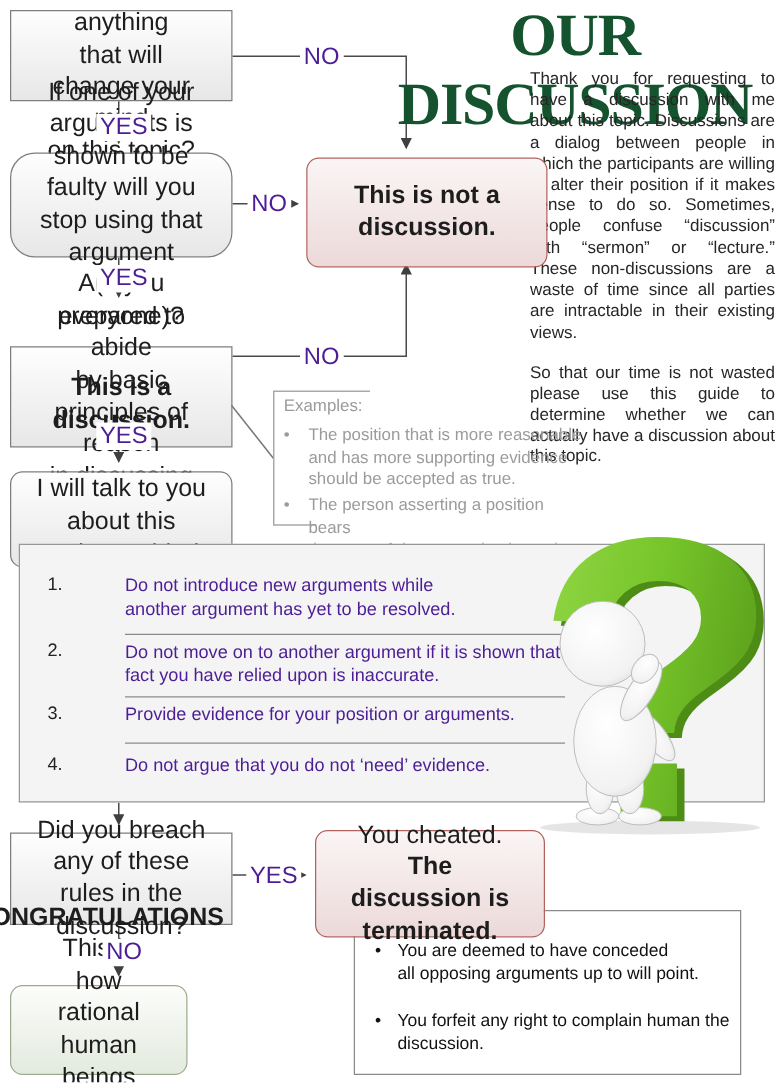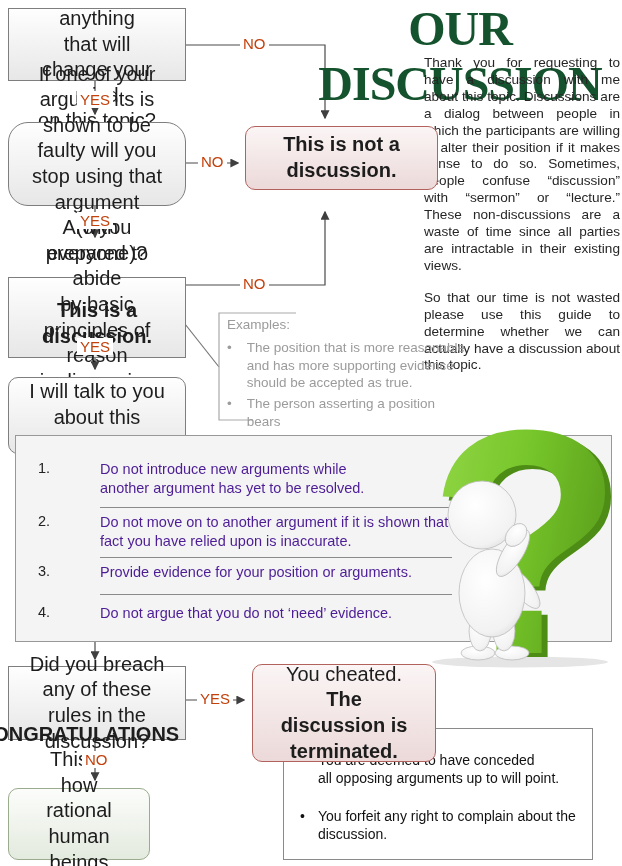--- a/index.html
+++ b/index.html
@@ -16,26 +16,26 @@
   .rounded { border-radius:10px; }
   .redbox  { border:1.5px solid #b2625c; background:linear-gradient(#fbf5f5,#ecd9d9); }
   .greenbox{ border:1.5px solid #9aab8e; background:linear-gradient(#fcfdfb,#e3eade); }
   .pre { white-space:pre-line; }
   .bold { font-weight:bold; }
 
   #box-change-mind   { left:8px;   top:8px;   width:178px; height:73px; }
   #box-faulty        { left:8px;   top:122px; width:178px; height:84px;border-radius:20px; }
   #box-reason        { left:8px;   top:245px; width:178px; height:81px;margin-top:32px; }
   #box-is-discussion { left:8px;   top:377px; width:178px; height:77px;gap:30px; }
-  #box-not-discussion{ left:245px; top:126px; width:193px; height:64px; }
+  #box-not-discussion{ left:245px; top:126px; width:193px; height:88px; }
   #box-breach        { left:8px;   top:666px; width:178px; height:74px; }
-  #box-cheated       { left:252px; top:664px; width:184px; height:98px; z-index:3; }
+  #box-cheated       { left:252px; top:664px; width:184px; height:86px; z-index:3; }
   #box-congrats      { left:8px;   top:788px; width:142px; height:72px; }
 
-  .lbl { position:absolute; background:#fff; padding:0 3px; font-size:15px; color:#c2410c;
+  .lbl { position:absolute; background:#fff; padding:0 3px; font-size:19px; color:#4c1d95;
          z-index:2; }
   #lbl-no1 { left:240px; top:35px; }
   #lbl-no2 { left:198px; top:153px; }
   #lbl-no3 { left:240px; top:275px; }
   #lbl-yes1{ left:77px;  top:91px; }
   #lbl-yes2{ left:77px;  top:212px; }
   #lbl-yes3{ left:77px;  top:338px; }
   #lbl-yes4{ left:197px; top:690px; }
   #lbl-no5 { left:82px;  top:751px; }
 
@@ -187,21 +187,21 @@
   </div>
 
   <div class="bulletsbox">
     <div id="citem1" class="citem">
       <span>•</span>
       <span class="pre">You are deemed to have conceded
 all opposing arguments up to will point.</span>
     </div>
     <div id="citem2" class="citem">
       <span>•</span>
-      <span class="pre">You forfeit any right to complain about the
+      <span class="pre">You forfeit any right to complain human the
 discussion.</span>
     </div>
   </div>
 
   <div class="lbl" id="lbl-no1">NO</div>
   <div class="lbl" id="lbl-no2">NO</div>
   <div class="lbl" id="lbl-no3">NO</div>
   <div class="lbl" id="lbl-yes1">YES</div>
   <div class="lbl" id="lbl-yes2">YES</div>
   <div class="lbl" id="lbl-yes3">YES</div>

